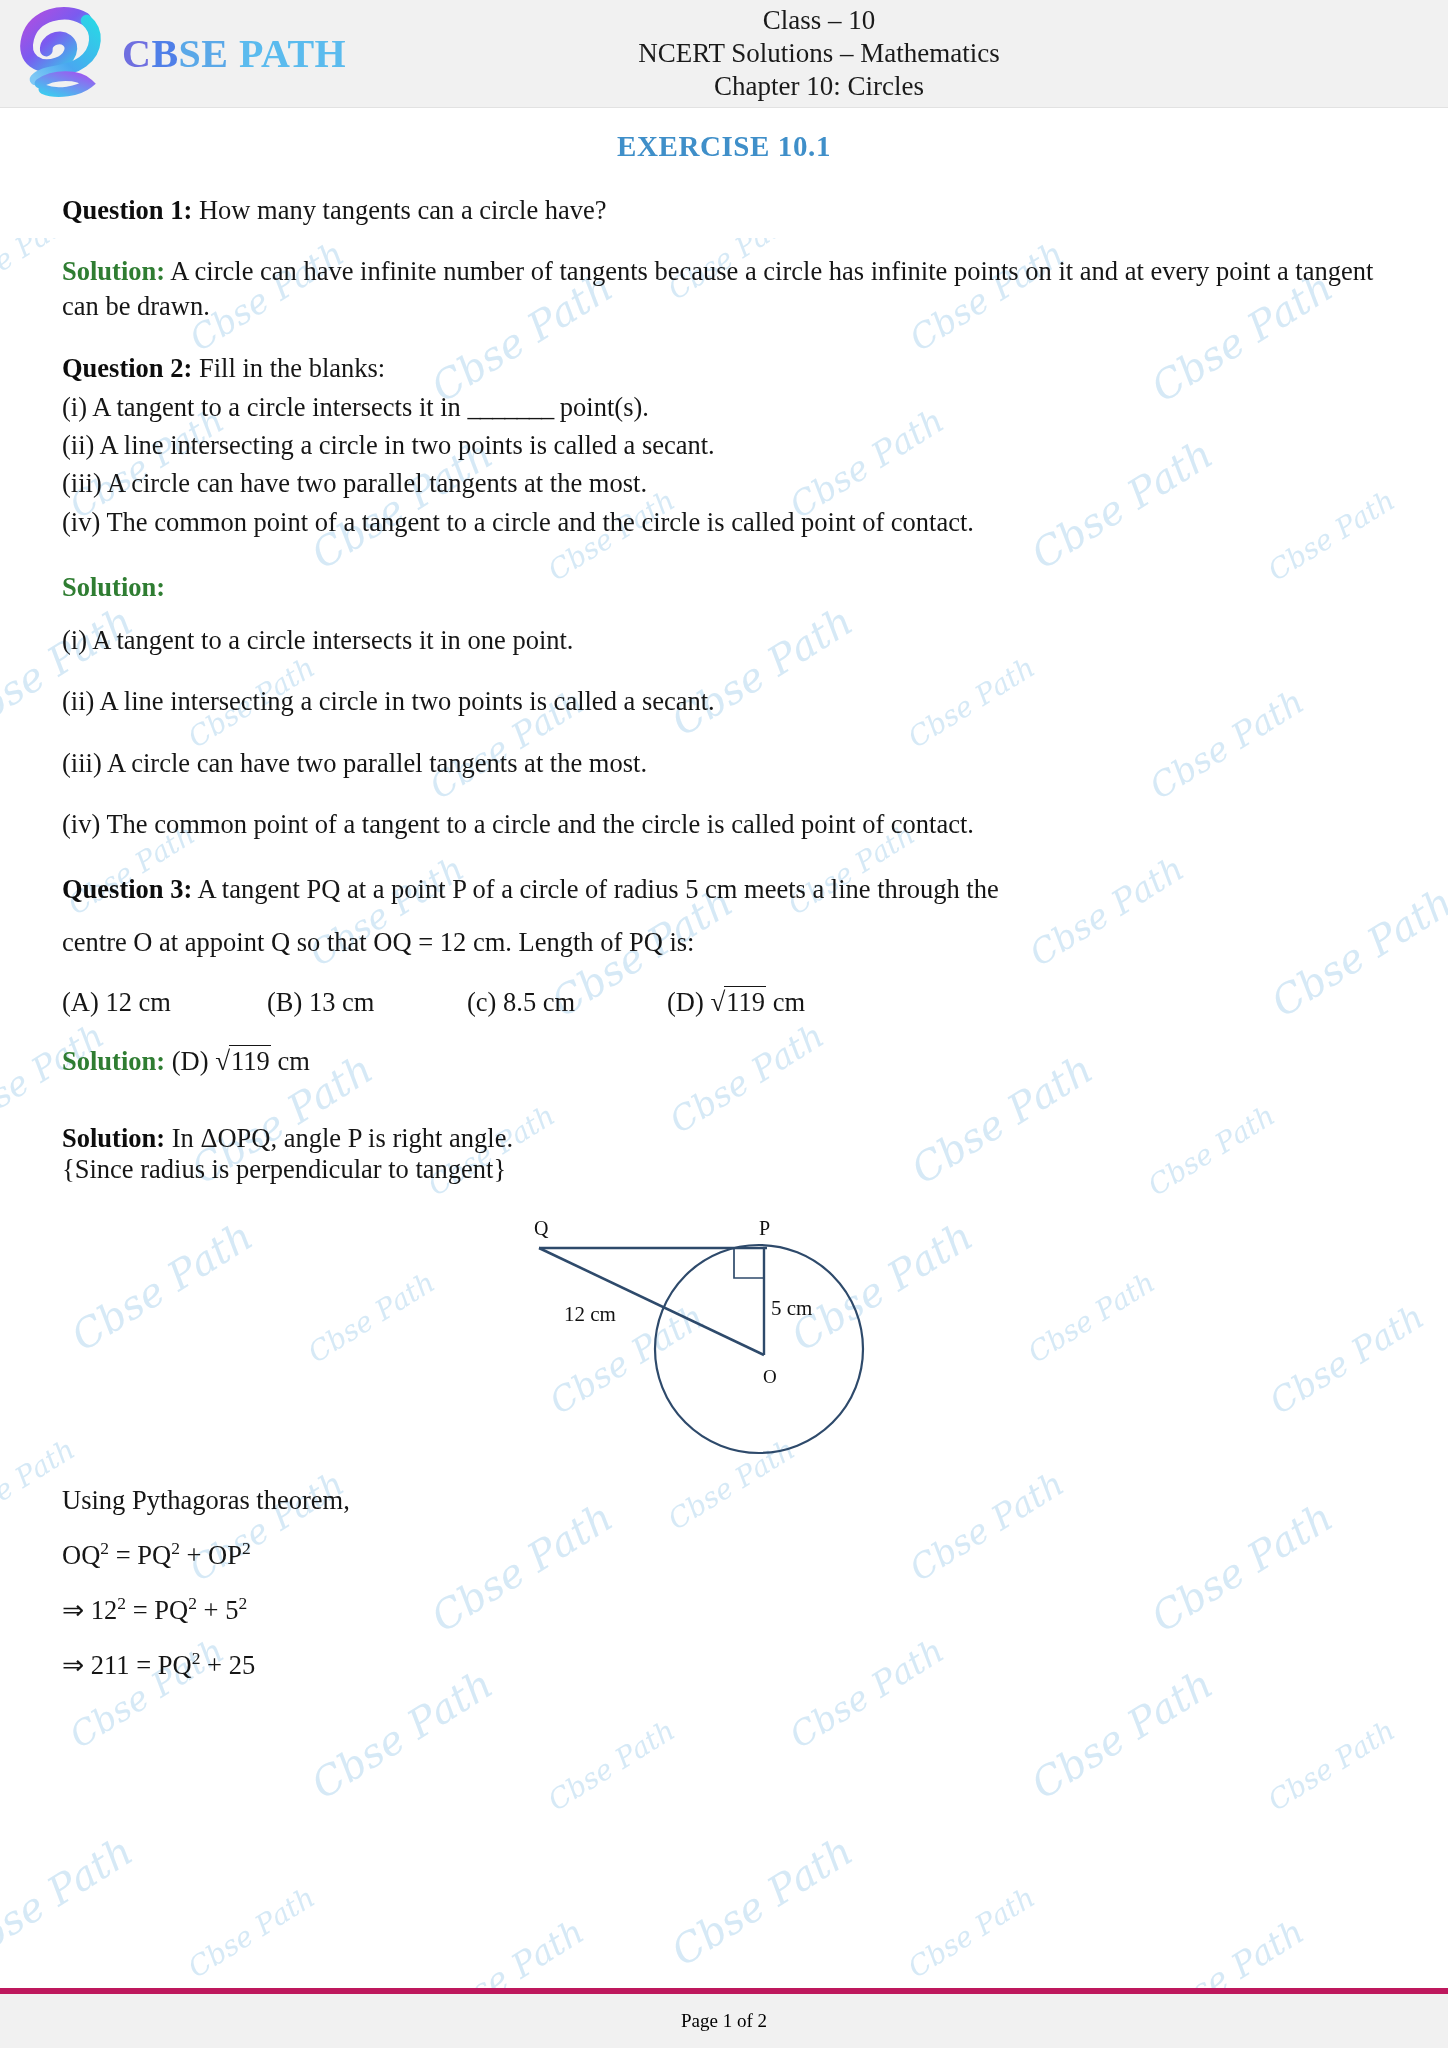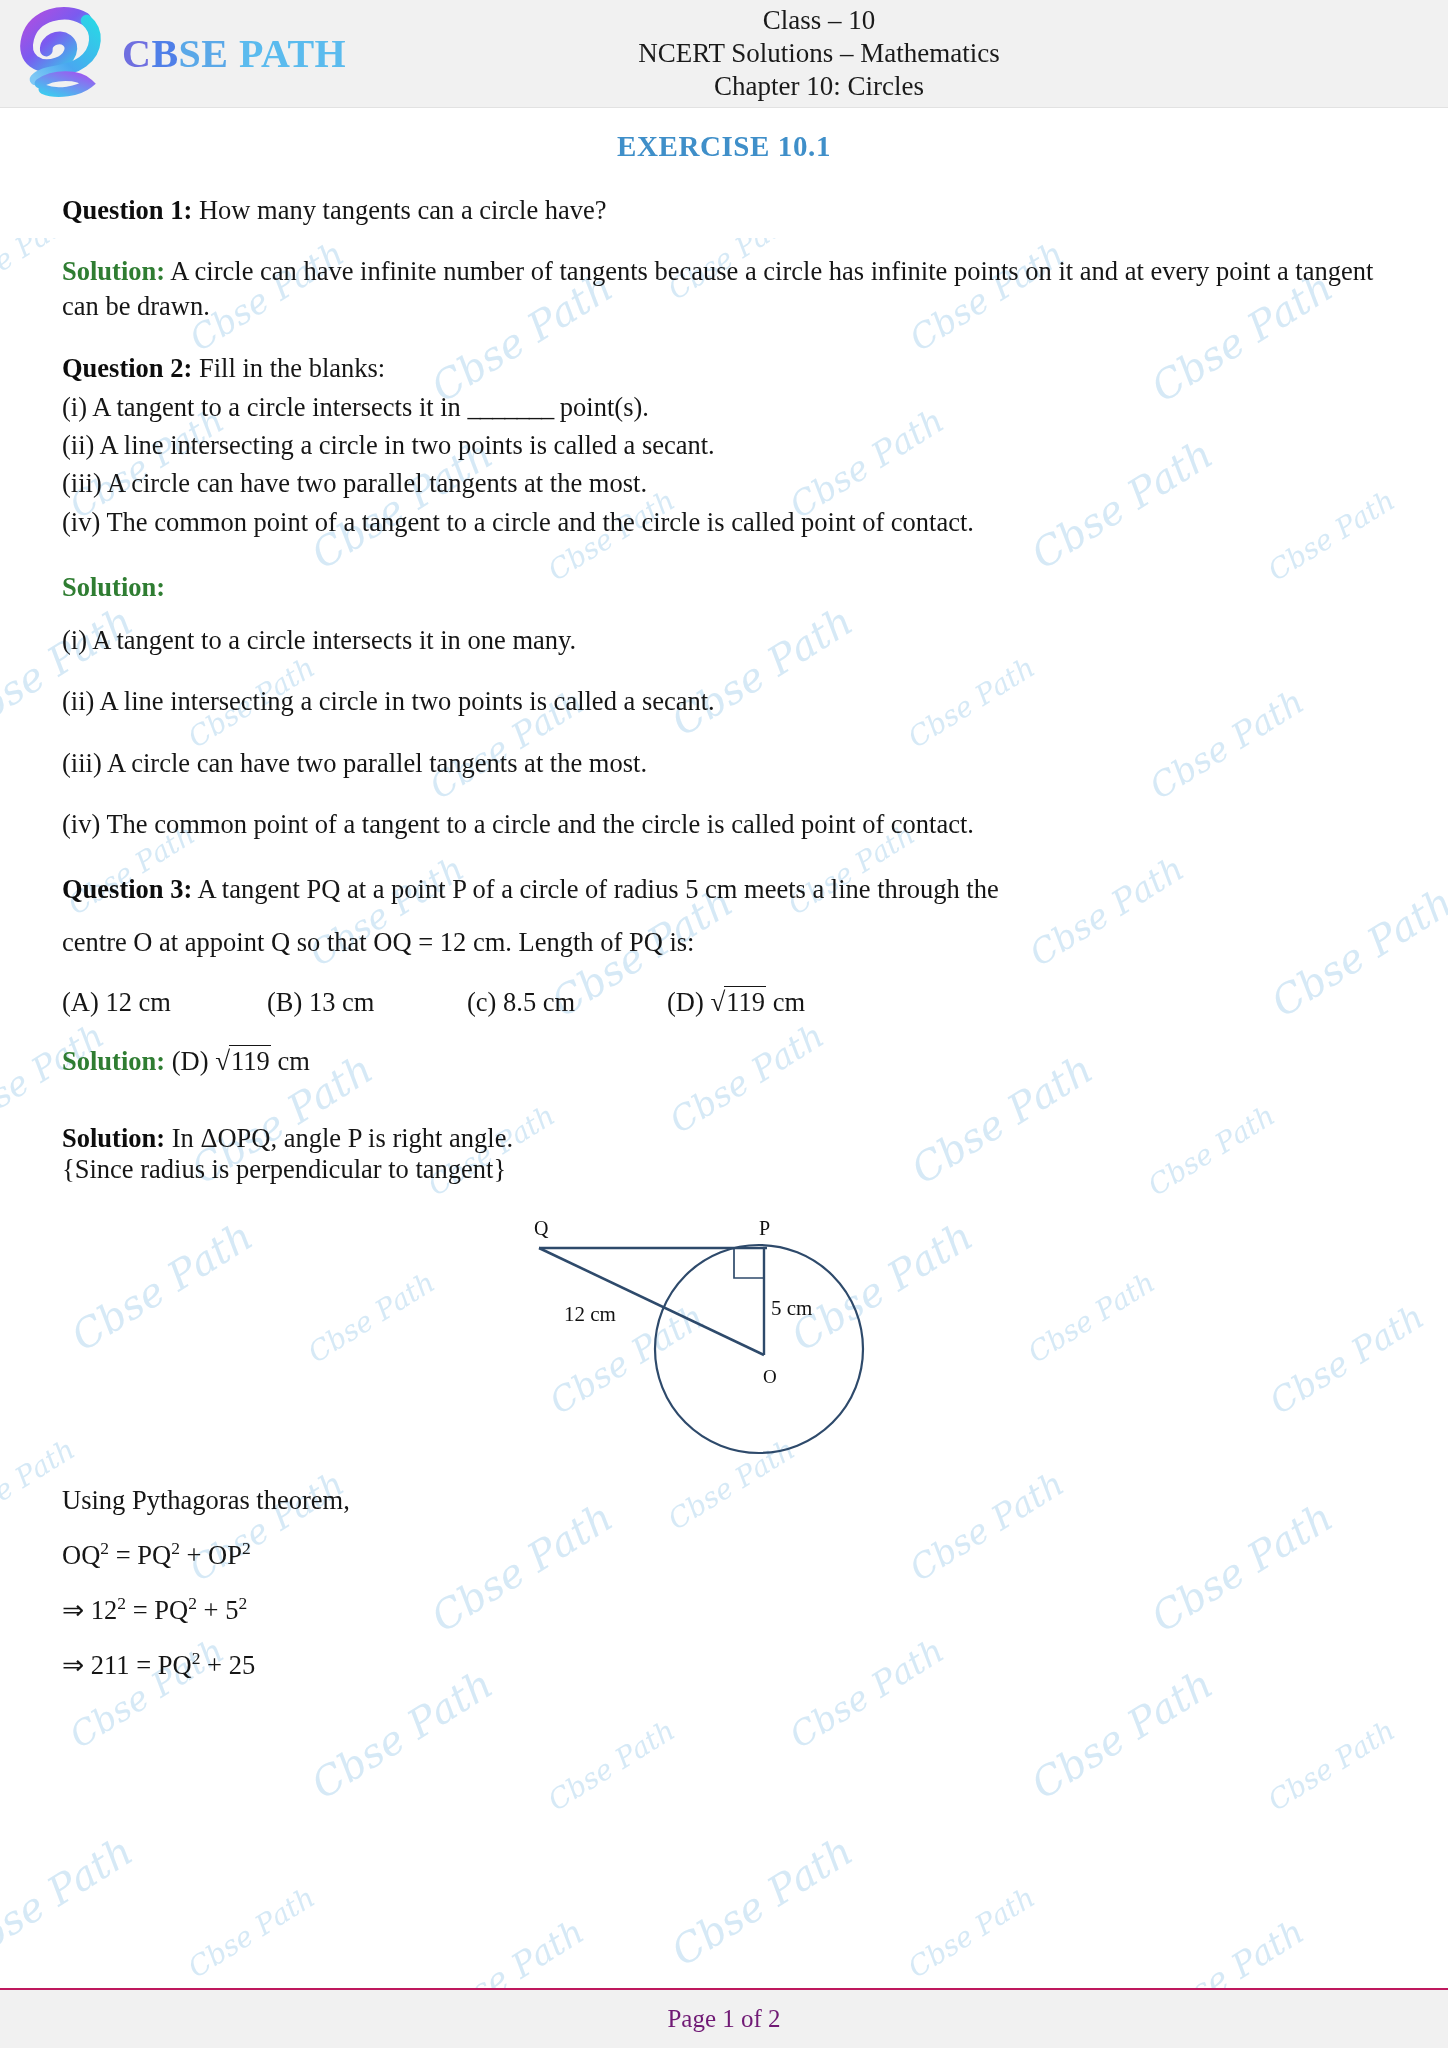--- a/index.html
+++ b/index.html
@@ -128,26 +128,26 @@
     margin-top:18px;
     margin-bottom:22px;
   }
 
   
   .footer {
     position:absolute;
     left:0; bottom:0;
     width:1448px; height:60px;
     background:#f1f1f1;
-    border-top:2px solid #be185d;
+    border-top:6px solid #be185d;
     display:flex;
     align-items:center;
     justify-content:center;
-    font-size:25px;
-    color:#701a75;
+    font-size:19px;
+    color:#000000;
     z-index:4;
   }
 
   
   .wm-layer {
     position:absolute;
     left:0; top:108px;
     width:1448px; height:1880px;
     pointer-events:none;
     z-index:1;
@@ -287,21 +287,21 @@
   </p>
   <p class="para spaced block">
     <span>(iv)</span><span> The common point of a tangent to a circle and the circle is called point of contact.</span>
   </p>
 
   <p class="para tight block">
     <span class="slabel-green">Solution:</span>
   </p>
 
   <p class="para block" style="margin-top:18px">
-    <span>(i)</span><span> A tangent to a circle intersects it in </span><span class="bold">one</span><span> many.</span>
+    <span>(i)</span><span> A tangent to a circle intersects it in </span><span class="bold">one</span><span> point.</span>
   </p>
   <p class="para block">
     <span>(ii)</span><span> A line intersecting a circle in two points is called a </span><span class="bold">secant.</span>
   </p>
   <p class="para block">
     <span>(iii)</span><span> A circle can have </span><span class="bold">two</span><span> parallel tangents at the most.</span>
   </p>
   <p class="para spaced block">
     <span>(iv)</span><span> The common point of a tangent to a circle and the circle is called </span><span class="bold">point of contact.</span>
   </p>

